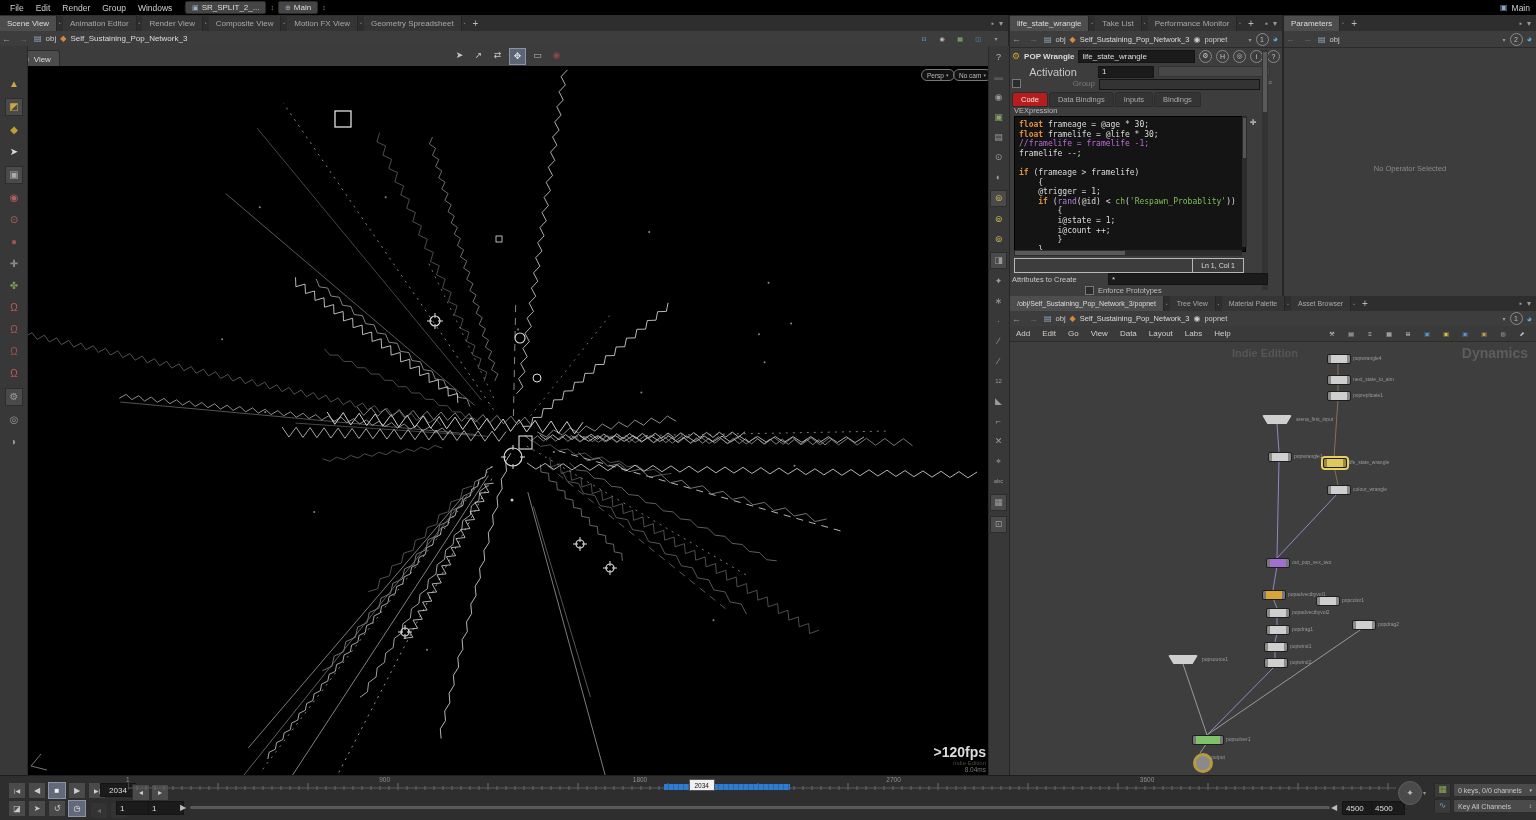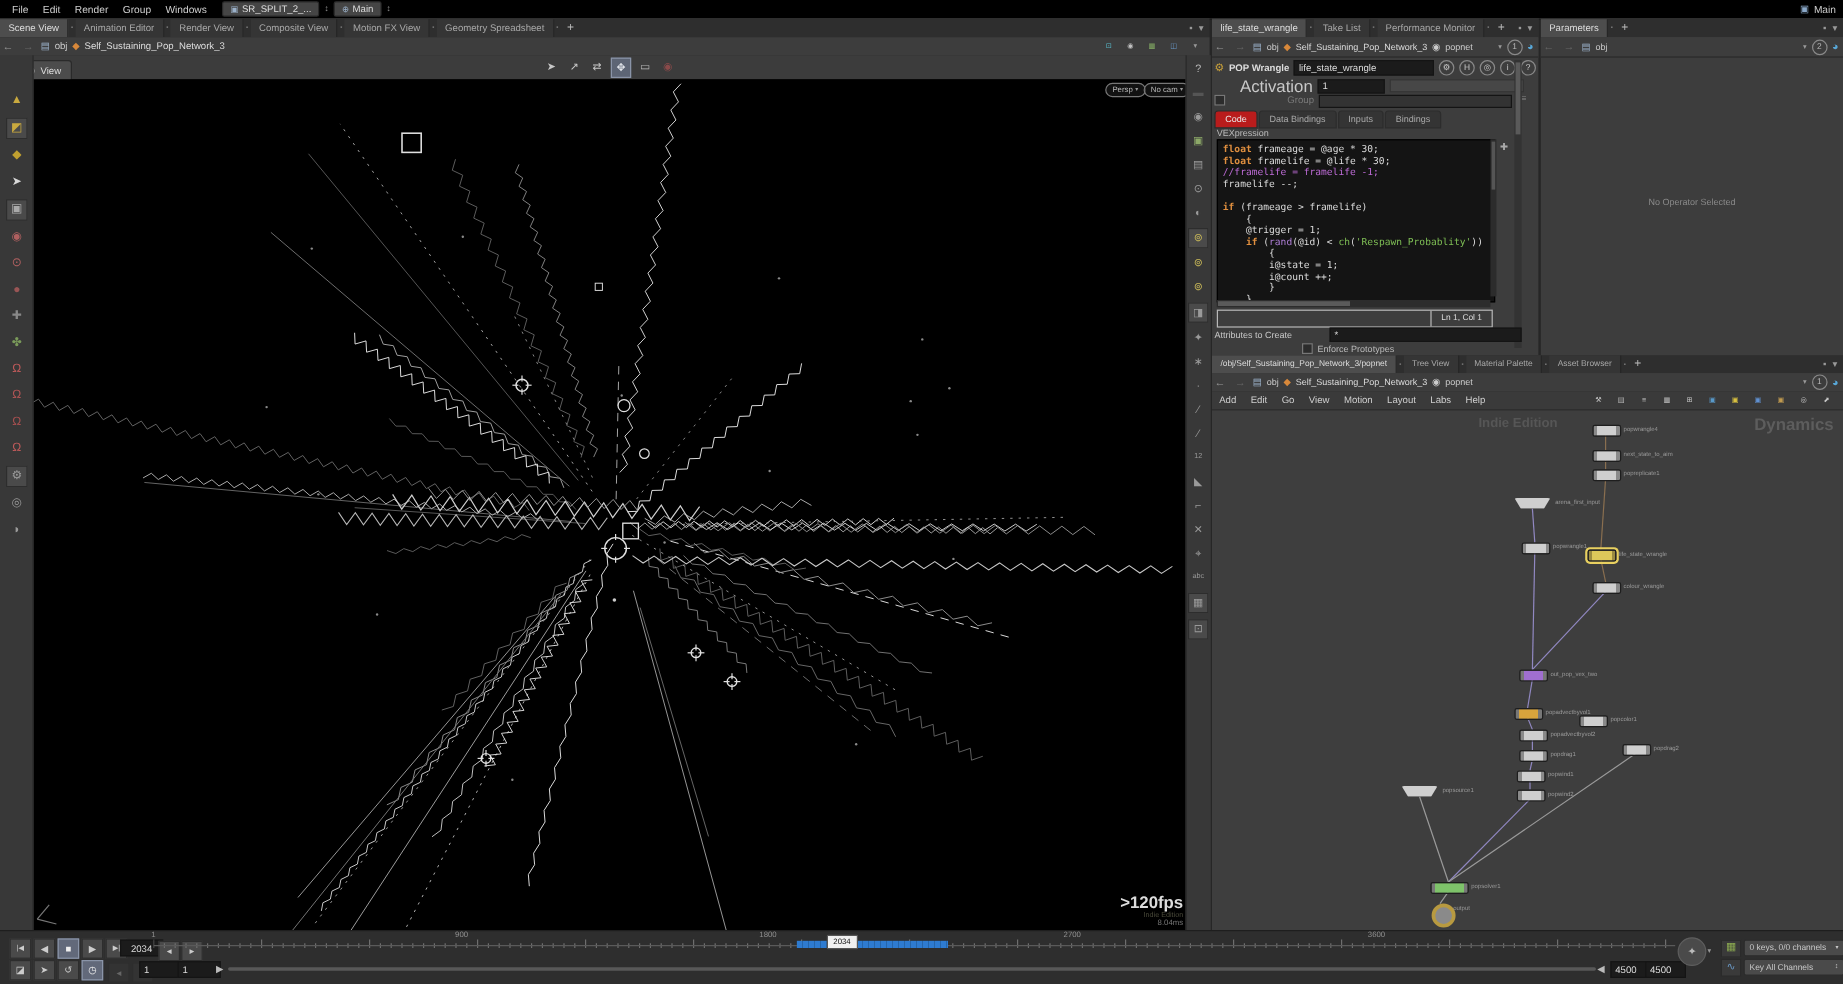--- a/index.html
+++ b/index.html
@@ -325,21 +325,21 @@
   <span id="paramheadericons" style="display:flex;gap:4px;">
       <span style="width: 11px; height: 11px; border: 1px solid rgb(136, 136, 136); border-radius: 50%; display: inline-flex; align-items: center; justify-content: center; font-size: 7px; color: rgb(200, 200, 200);">⚙</span>
       <span style="width: 11px; height: 11px; border: 1px solid rgb(136, 136, 136); border-radius: 50%; display: inline-flex; align-items: center; justify-content: center; font-size: 7px; color: rgb(200, 200, 200);">H</span>
       <span style="width: 11px; height: 11px; border: 1px solid rgb(136, 136, 136); border-radius: 50%; display: inline-flex; align-items: center; justify-content: center; font-size: 7px; color: rgb(200, 200, 200);">◎</span>
       <span style="width: 11px; height: 11px; border: 1px solid rgb(136, 136, 136); border-radius: 50%; display: inline-flex; align-items: center; justify-content: center; font-size: 7px; color: rgb(200, 200, 200);">i</span>
       <span style="width: 11px; height: 11px; border: 1px solid rgb(136, 136, 136); border-radius: 50%; display: inline-flex; align-items: center; justify-content: center; font-size: 7px; color: rgb(200, 200, 200);">?</span>
     </span>
 </div>
 
 <div class="abs" style="left:1012px;top:65px;width:268px;height:13px;display:flex;align-items:center;gap:4px;">
-  <span style="width:82px;text-align:right;font-size:14px;color:#c8c8c8;">Activation</span>
+  <span style="width:82px;text-align:center;font-size:11px;color:#c8c8c8;">Activation</span>
   <span class="field" style="width:48px;height:10px;">
       <span>1</span>
     </span>
   <span style="flex:1;height:9px;background:#474747;border:1px solid #333;margin-right:10px;"></span>
 </div>
 <div class="abs" style="left:1012px;top:79px;width:268px;height:12px;display:flex;align-items:flex-start;gap:4px;">
   <span class="cbox"></span>
   <span style="width:70px;text-align:right;font-size:8px;color:#7a7a7a;">Group</span>
   <span class="field" style="flex:1;height:9px;margin-right:4px;background:#333;"></span>
   <span style="color:#888;font-size:7px;margin-right:8px;">≡</span>
@@ -434,21 +434,21 @@
     <span class="circled">1</span>
     <span style="color:#58a8d8;font-size:9px;">◕</span>
   </span>
 </div>
 <div class="abs" style="left:1010px;top:326px;width:526px;height:15px;background:#3a3a3a;border-bottom:1px solid #2c2c2c;display:flex;align-items:center;">
   <span id="netmenus" style="display:flex;font-size:8px;">
       <span class="menu">Add</span>
       <span class="menu">Edit</span>
       <span class="menu">Go</span>
       <span class="menu">View</span>
-      <span class="menu">Motion</span>
+      <span class="menu">Data</span>
       <span class="menu">Layout</span>
       <span class="menu">Labs</span>
       <span class="menu">Help</span>
     </span>
   <span id="nettools" style="margin-left:auto;display:flex;gap:7px;padding-right:8px;">
       <span class="icon" style="width: 12px; height: 12px; line-height: 12px; font-size: 6px; color: rgb(200, 200, 200);">⚒</span>
       <span class="icon" style="width: 12px; height: 12px; line-height: 12px; font-size: 6px; color: rgb(200, 200, 200);">▤</span>
       <span class="icon" style="width: 12px; height: 12px; line-height: 12px; font-size: 6px; color: rgb(200, 200, 200);">≡</span>
       <span class="icon" style="width: 12px; height: 12px; line-height: 12px; font-size: 6px; color: rgb(200, 200, 200);">▦</span>
       <span class="icon" style="width: 12px; height: 12px; line-height: 12px; font-size: 6px; color: rgb(200, 200, 200);">⊞</span>

